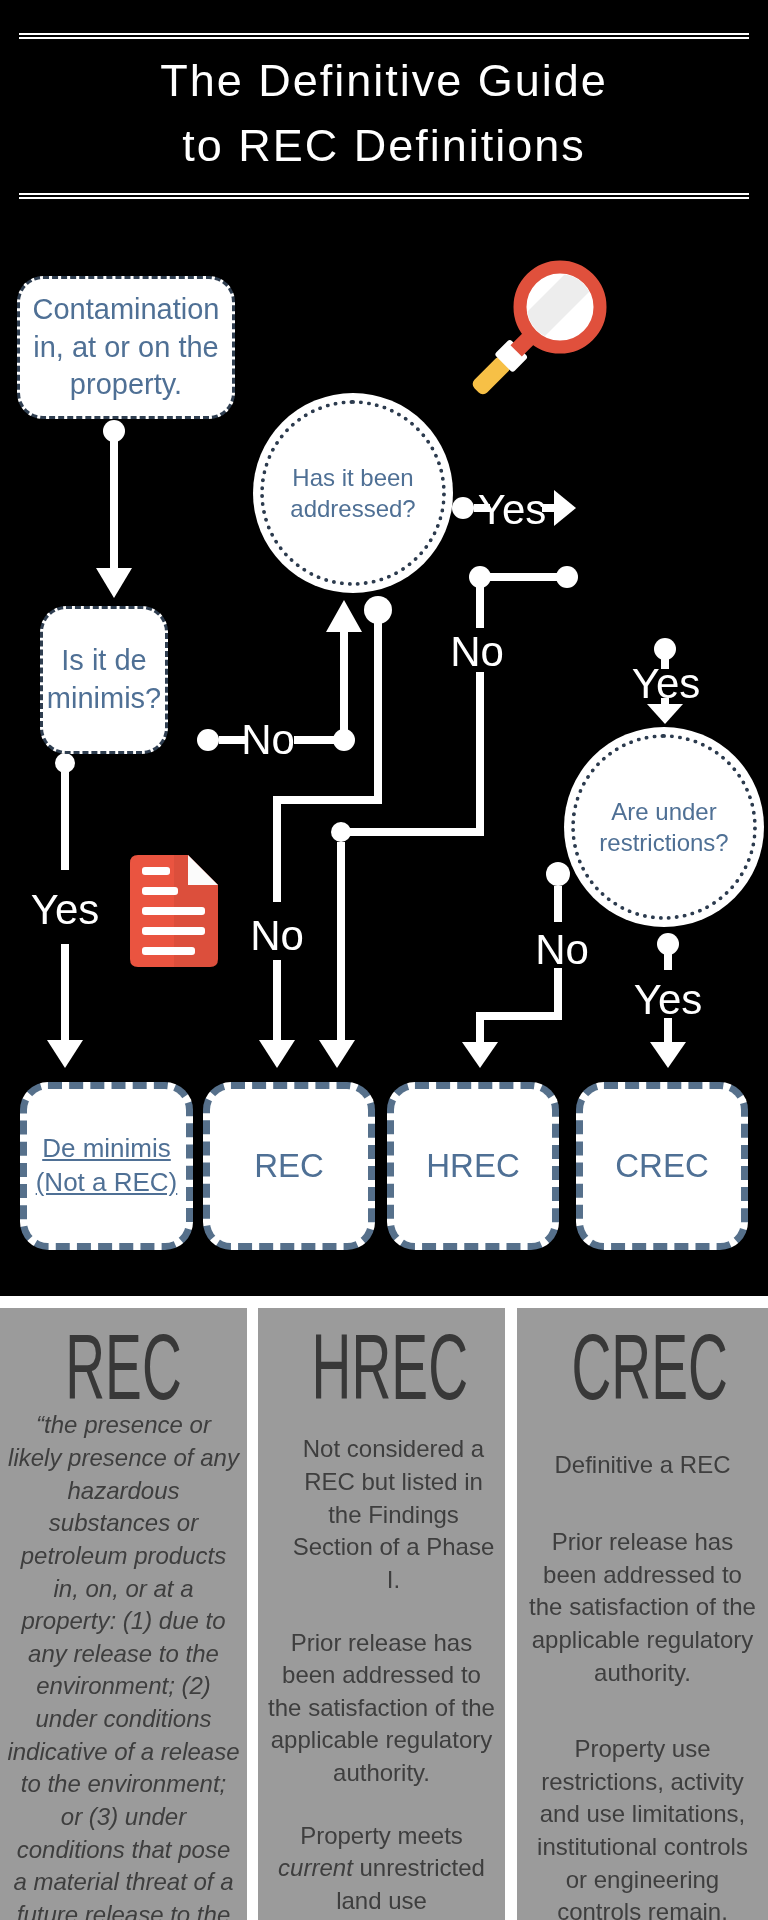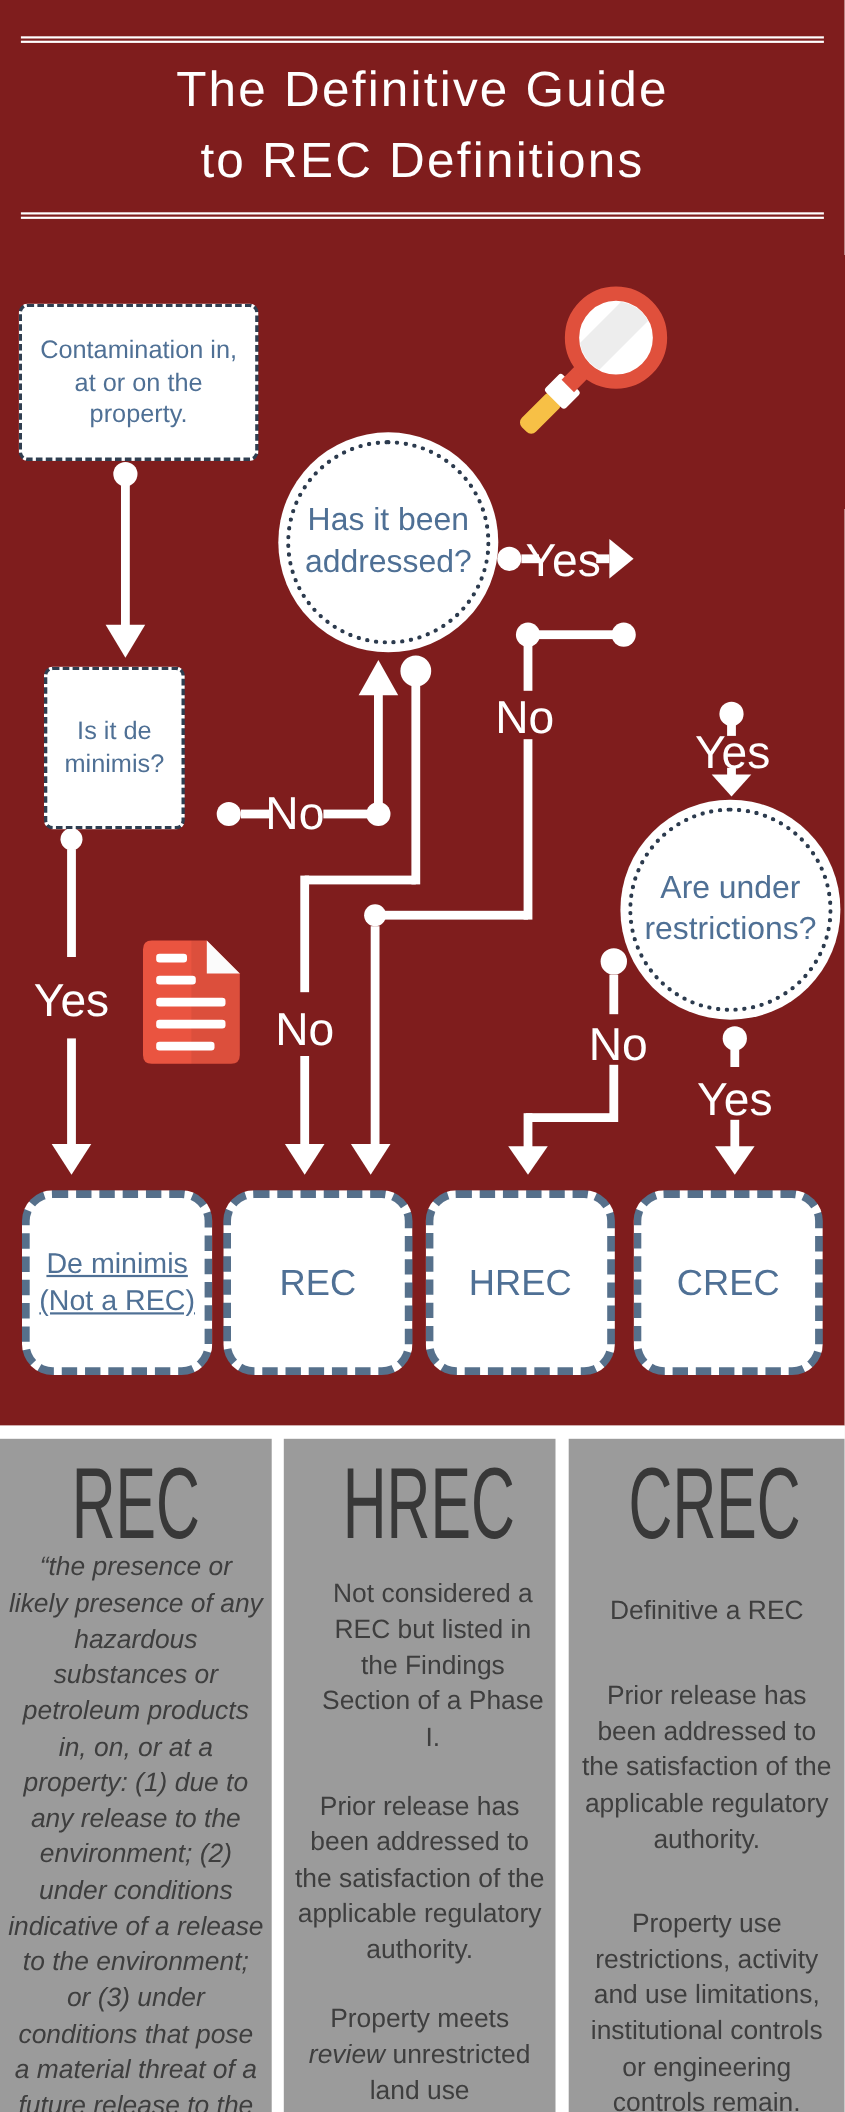--- a/index.html
+++ b/index.html
@@ -1,41 +1,41 @@
 <!DOCTYPE html>
 <html><head>
 <meta charset="utf-8">
 <style>
   html,body{margin:0;padding:0;}
   body{width:768px;font-family:"Liberation Sans","DejaVu Sans",sans-serif;}
   .page{position:relative;width:768px;height:1920px;background:#ffffff;overflow:hidden;}
 
   
-  .blue{position:absolute;left:0;top:0;width:768px;height:1296px;background:#7f1d1d;}
+  .blue{position:absolute;left:0;top:0;width:768px;height:1296px;background:#000000;}
 
   .rule{position:absolute;left:19px;width:730px;height:6px;}
   .rule .r1{height:2px;background:#fff;}
   .rule .r2{height:2px;background:transparent;}
   .rule .r3{height:2px;background:#fff;}
   .rule-top{top:33px;}
   .rule-bottom{top:193px;}
 
   .title{position:absolute;left:0;top:48px;width:768px;text-align:center;color:#ffffff;
          font-size:45px;letter-spacing:2px;line-height:1.45;font-weight:400;}
 
   svg.wires{position:absolute;left:0;top:0;width:768px;height:1296px;}
 
   
   .node{position:absolute;background:#fff;color:#4F7095;display:flex;align-items:center;
         justify-content:center;text-align:center;box-sizing:border-box;line-height:1.3;}
-  .fine{border:3px dashed #2F3E50;border-radius:8px;font-size:23px;padding:6px;}
+  .fine{border:3px dashed #2F3E50;border-radius:26px;font-size:29px;padding:6px;}
   .stitch{border:7px dashed #56708B;border-radius:28px;font-size:23px;padding:4px;}
   .circleq{position:absolute;background:#fff;border-radius:50%;color:#4F7095;
            display:flex;align-items:center;justify-content:center;text-align:center;
-           font-size:29px;line-height:1.3;box-sizing:border-box;padding:26px;}
+           font-size:24px;line-height:1.3;box-sizing:border-box;padding:26px;}
   .circleq::before{content:"";position:absolute;left:7px;top:7px;right:7px;bottom:7px;
            border:4px dotted #2C3B4E;border-radius:50%;}
 
   #node-contamination{left:17px;top:276px;width:218px;height:143px;}
   #node-deminimis-q{left:40px;top:606px;width:128px;height:148px;}
   #node-regulatory{left:573px;top:382px;width:184px;height:246px;font-size:22px;line-height:1.35;}
   #circle-addressed{left:253px;top:393px;width:200px;height:200px;}
   #circle-restrictions{left:564px;top:727px;width:200px;height:200px;}
 
   #node-deminimis-final{left:20px;top:1082px;width:173px;height:168px;font-size:26px;text-decoration:underline;}
@@ -215,21 +215,21 @@
 
     <div class="col" id="col-rec">
       <h2>REC</h2>
       <p>“the presence or likely presence of any hazardous substances or petroleum products in, on, or at a property: (1) due to any release to the environment; (2) under conditions indicative of a release to the environment; or (3) under conditions that pose a material threat of a future release to the environment.”</p>
     </div>
 
     <div class="col" id="col-hrec">
       <h2>HREC</h2>
       <p class="first">Not considered a REC but listed in the Findings Section of a Phase I.</p>
       <p>Prior release has been addressed to the satisfaction of the applicable regulatory authority.</p>
-      <p><span>Property meets </span><span class="em">review</span><span> unrestricted land use requirements.</span></p>
+      <p><span>Property meets </span><span class="em">current</span><span> unrestricted land use requirements.</span></p>
     </div>
 
     <div class="col" id="col-crec">
       <h2>CREC</h2>
       <p class="first">Definitive a REC</p>
       <p>Prior release has been addressed to the satisfaction of the applicable regulatory authority.</p>
       <p>Property use restrictions, activity and use limitations, institutional controls or engineering controls remain.</p>
     </div>
   </div>
 

